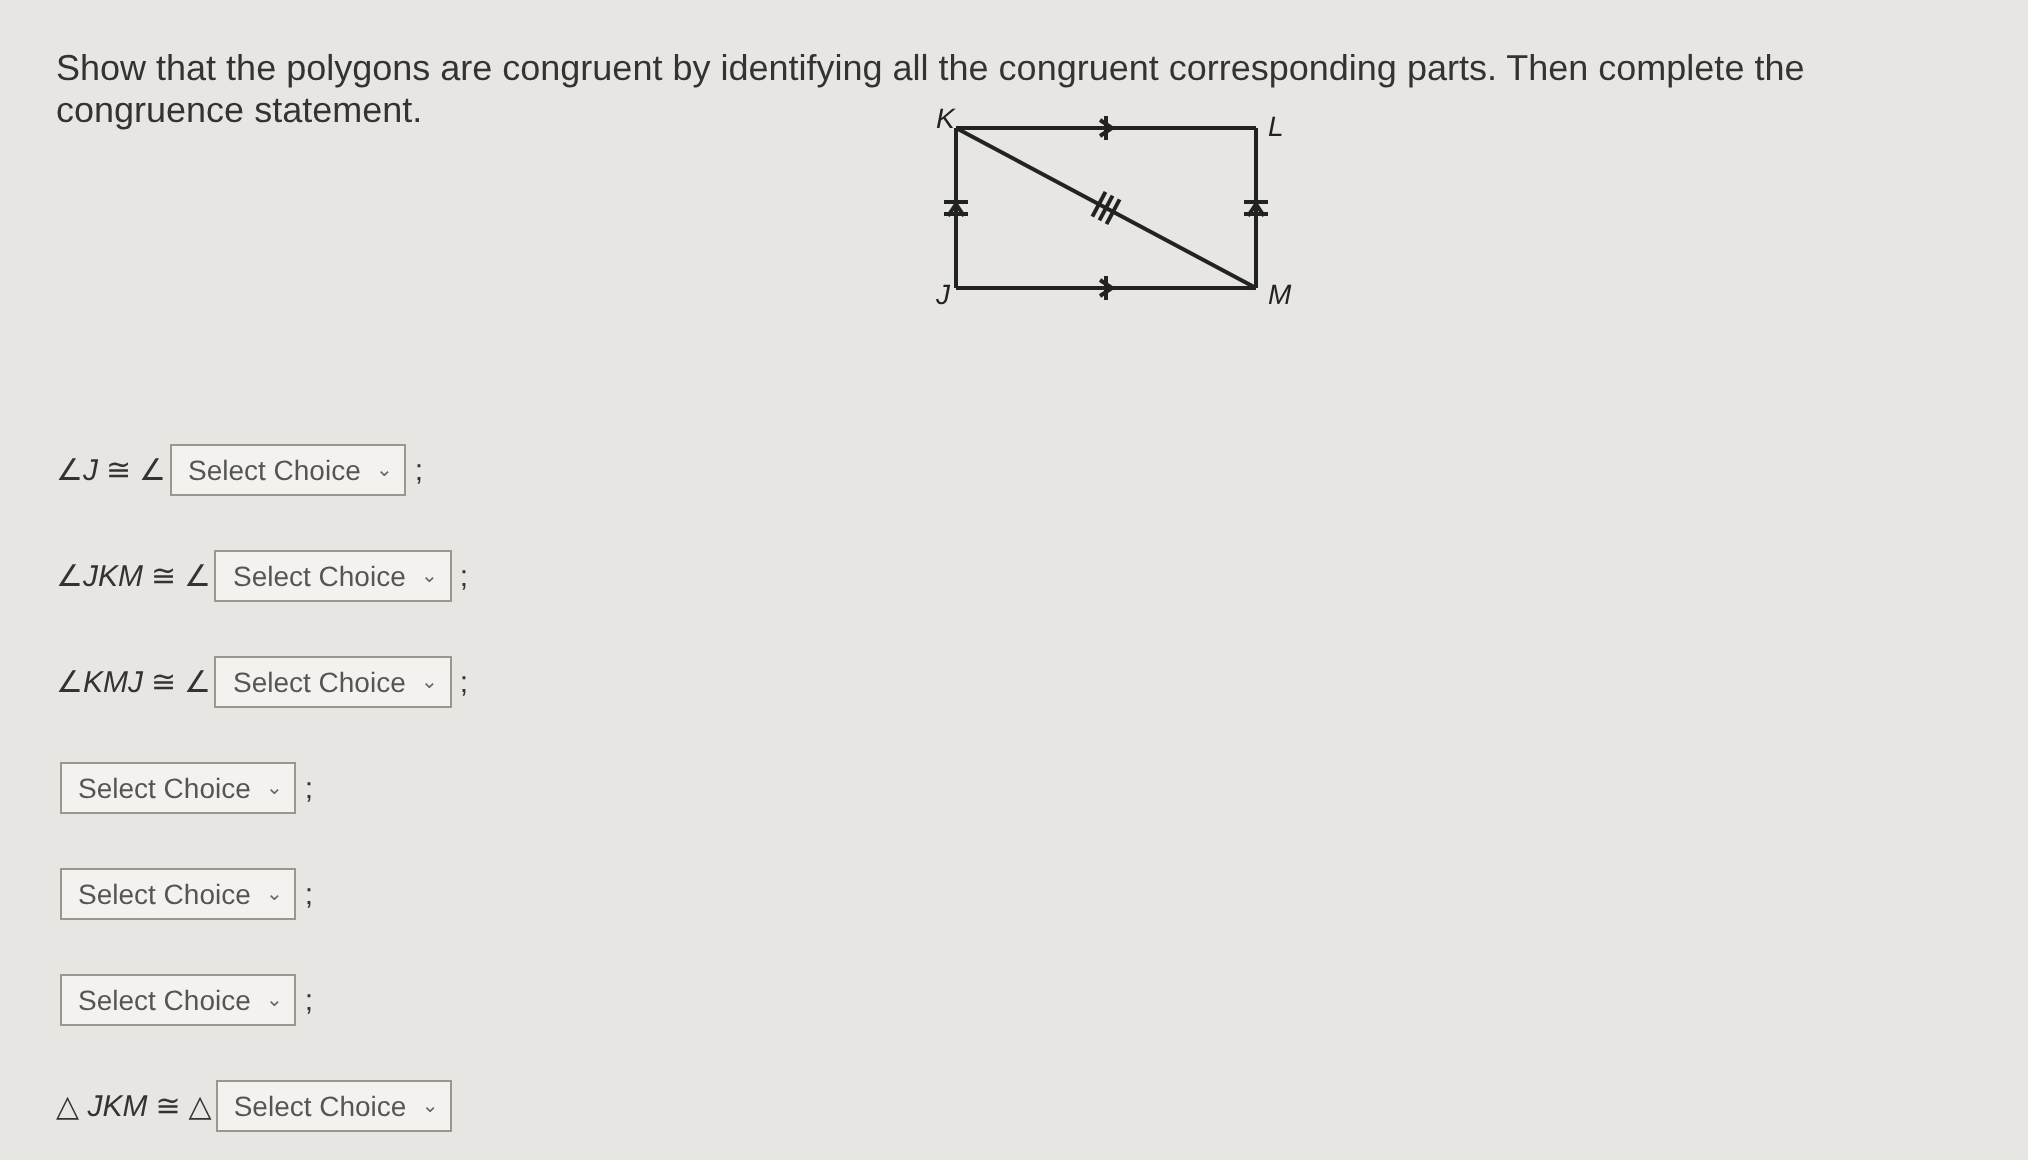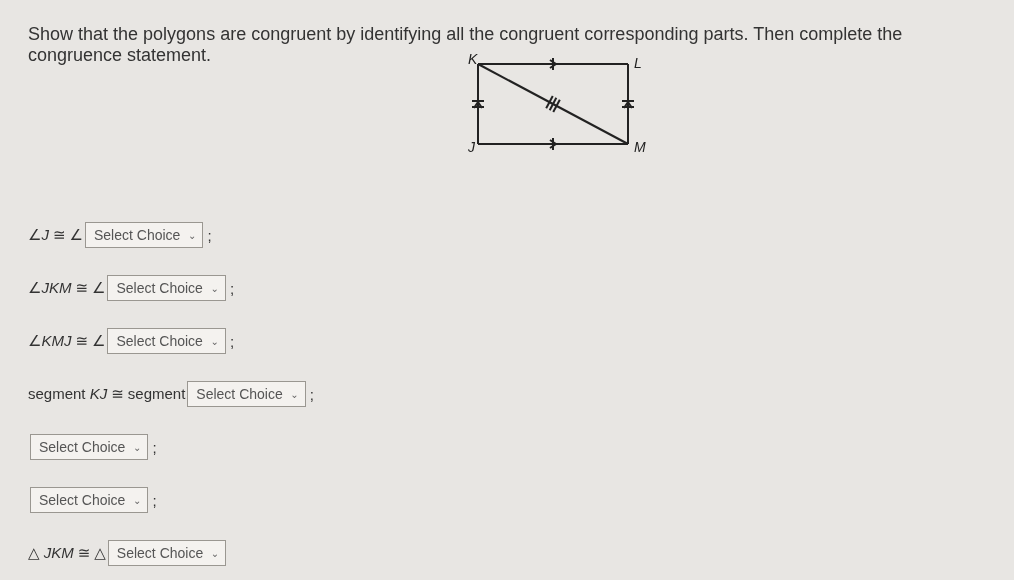--- a/index.html
+++ b/index.html
@@ -123,21 +123,20 @@
   <div class="problem-line">
     <span>∠<span class="math">KMJ</span><span class="congr">≅</span>∠</span>
     <span class="selectbox">
         <span>Select Choice</span>
         <span class="caret">⌄</span>
       </span>
     <span class="semi">;</span>
   </div>
 
   <div class="problem-line">
-    <span>segment <span class="math">KJ</span><span class="congr">≅</span>segment</span>
     <span class="selectbox">
         <span>Select Choice</span>
         <span class="caret">⌄</span>
       </span>
     <span class="semi">;</span>
   </div>
 
   <div class="problem-line">
     <span class="selectbox">
         <span>Select Choice</span>

